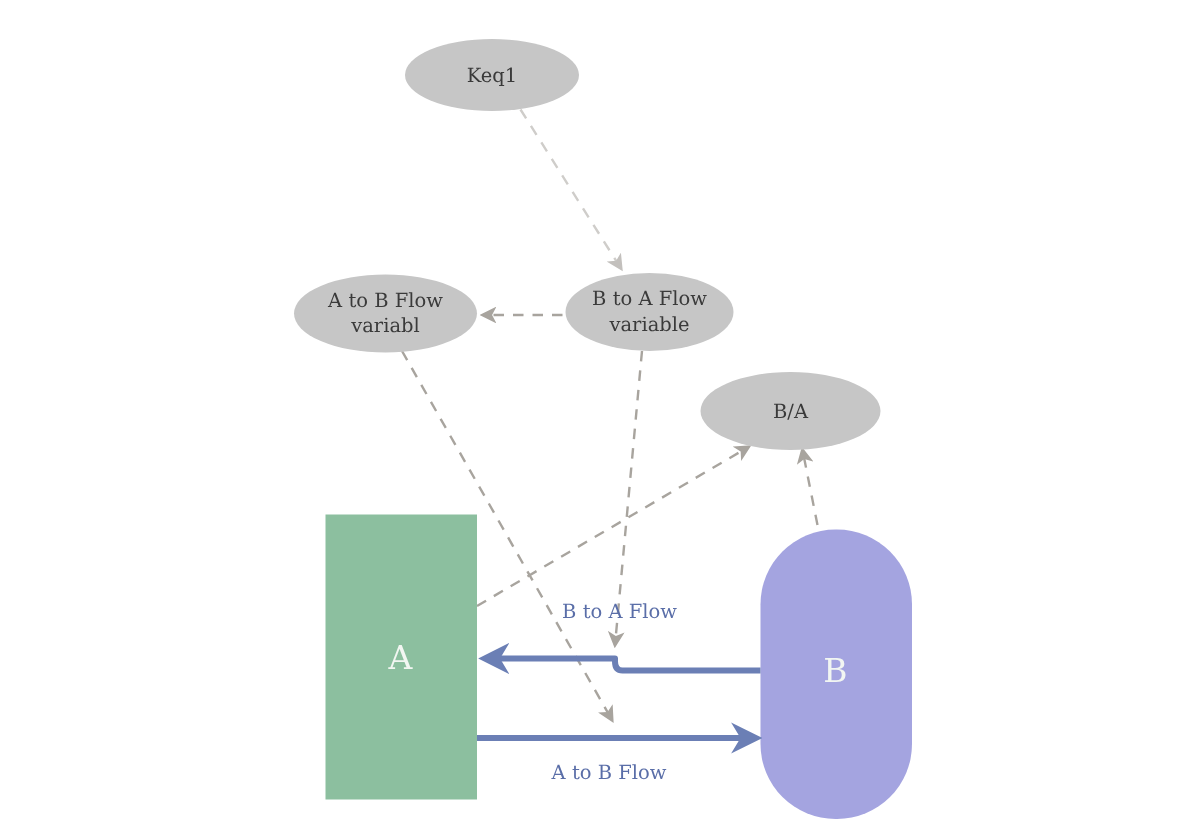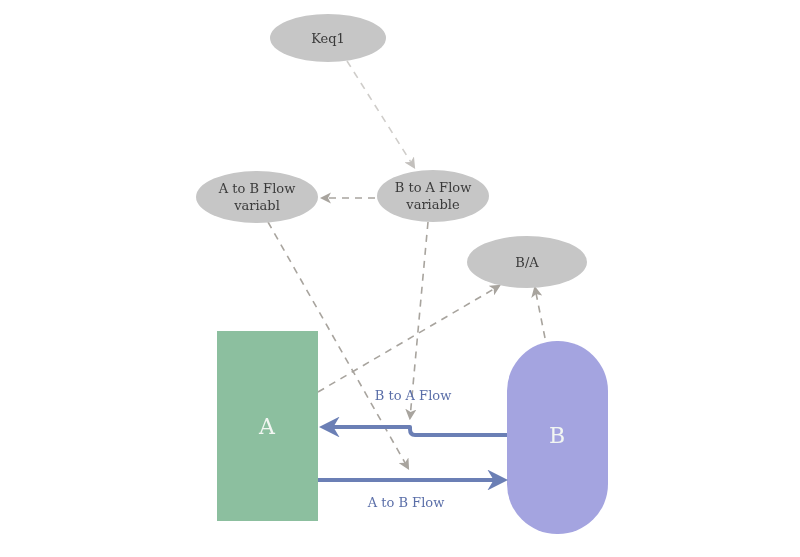--- a/index.html
+++ b/index.html
@@ -3,21 +3,21 @@
 <meta charset="utf-8">
 <style>
   html,body{margin:0;padding:0;}
   body{
     width:800px;height:557px;
     background:#ffffff;
     font-family:"DejaVu Serif", serif;
     overflow:hidden;
     position:relative;
   }
-  #stage{position:absolute;left:0;top:0;width:800px;height:392px;}
+  #stage{position:absolute;left:0;top:12px;width:800px;height:392px;}
   svg#canvas{position:absolute;left:0;top:0;width:800px;height:557px;}
 
   .node-label{
     dominant-baseline:middle;
     text-anchor:middle;
     font-family:"DejaVu Serif", serif;
   }
   .ellipse-label{ fill:#3a3a3a; font-size:13px; }
   .box-label{ fill:#f2f6f2; font-size:22px; }
   .flow-label{ fill:#5a6ea8; font-size:13px; font-family:"DejaVu Serif", serif; text-anchor:middle; }

